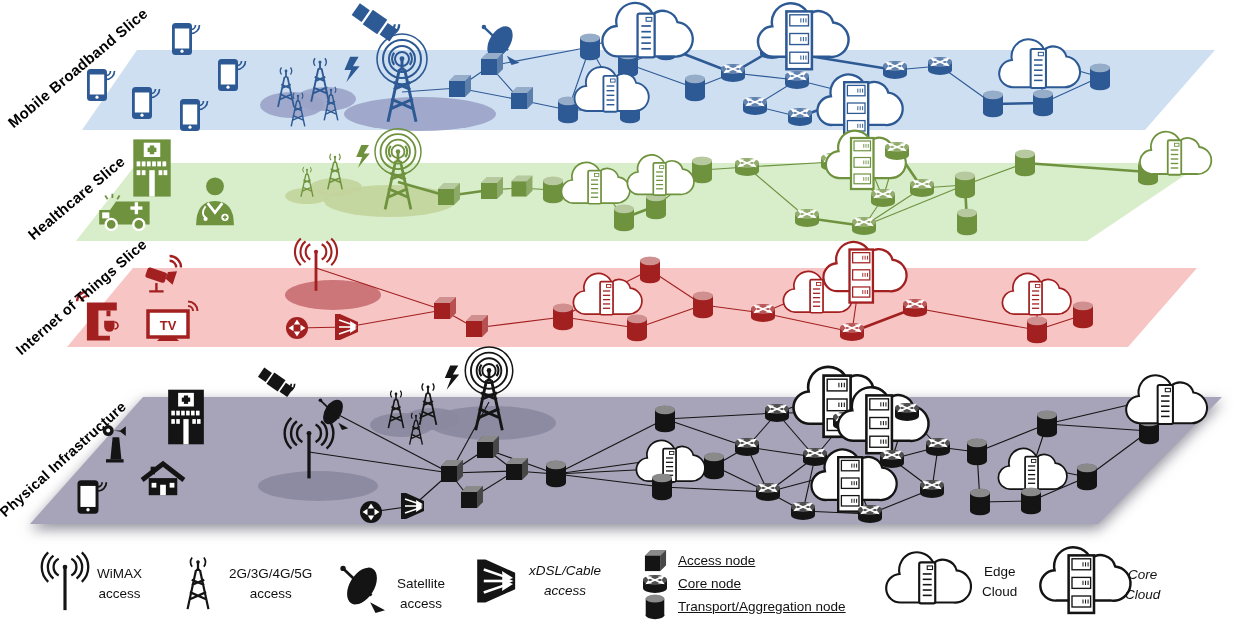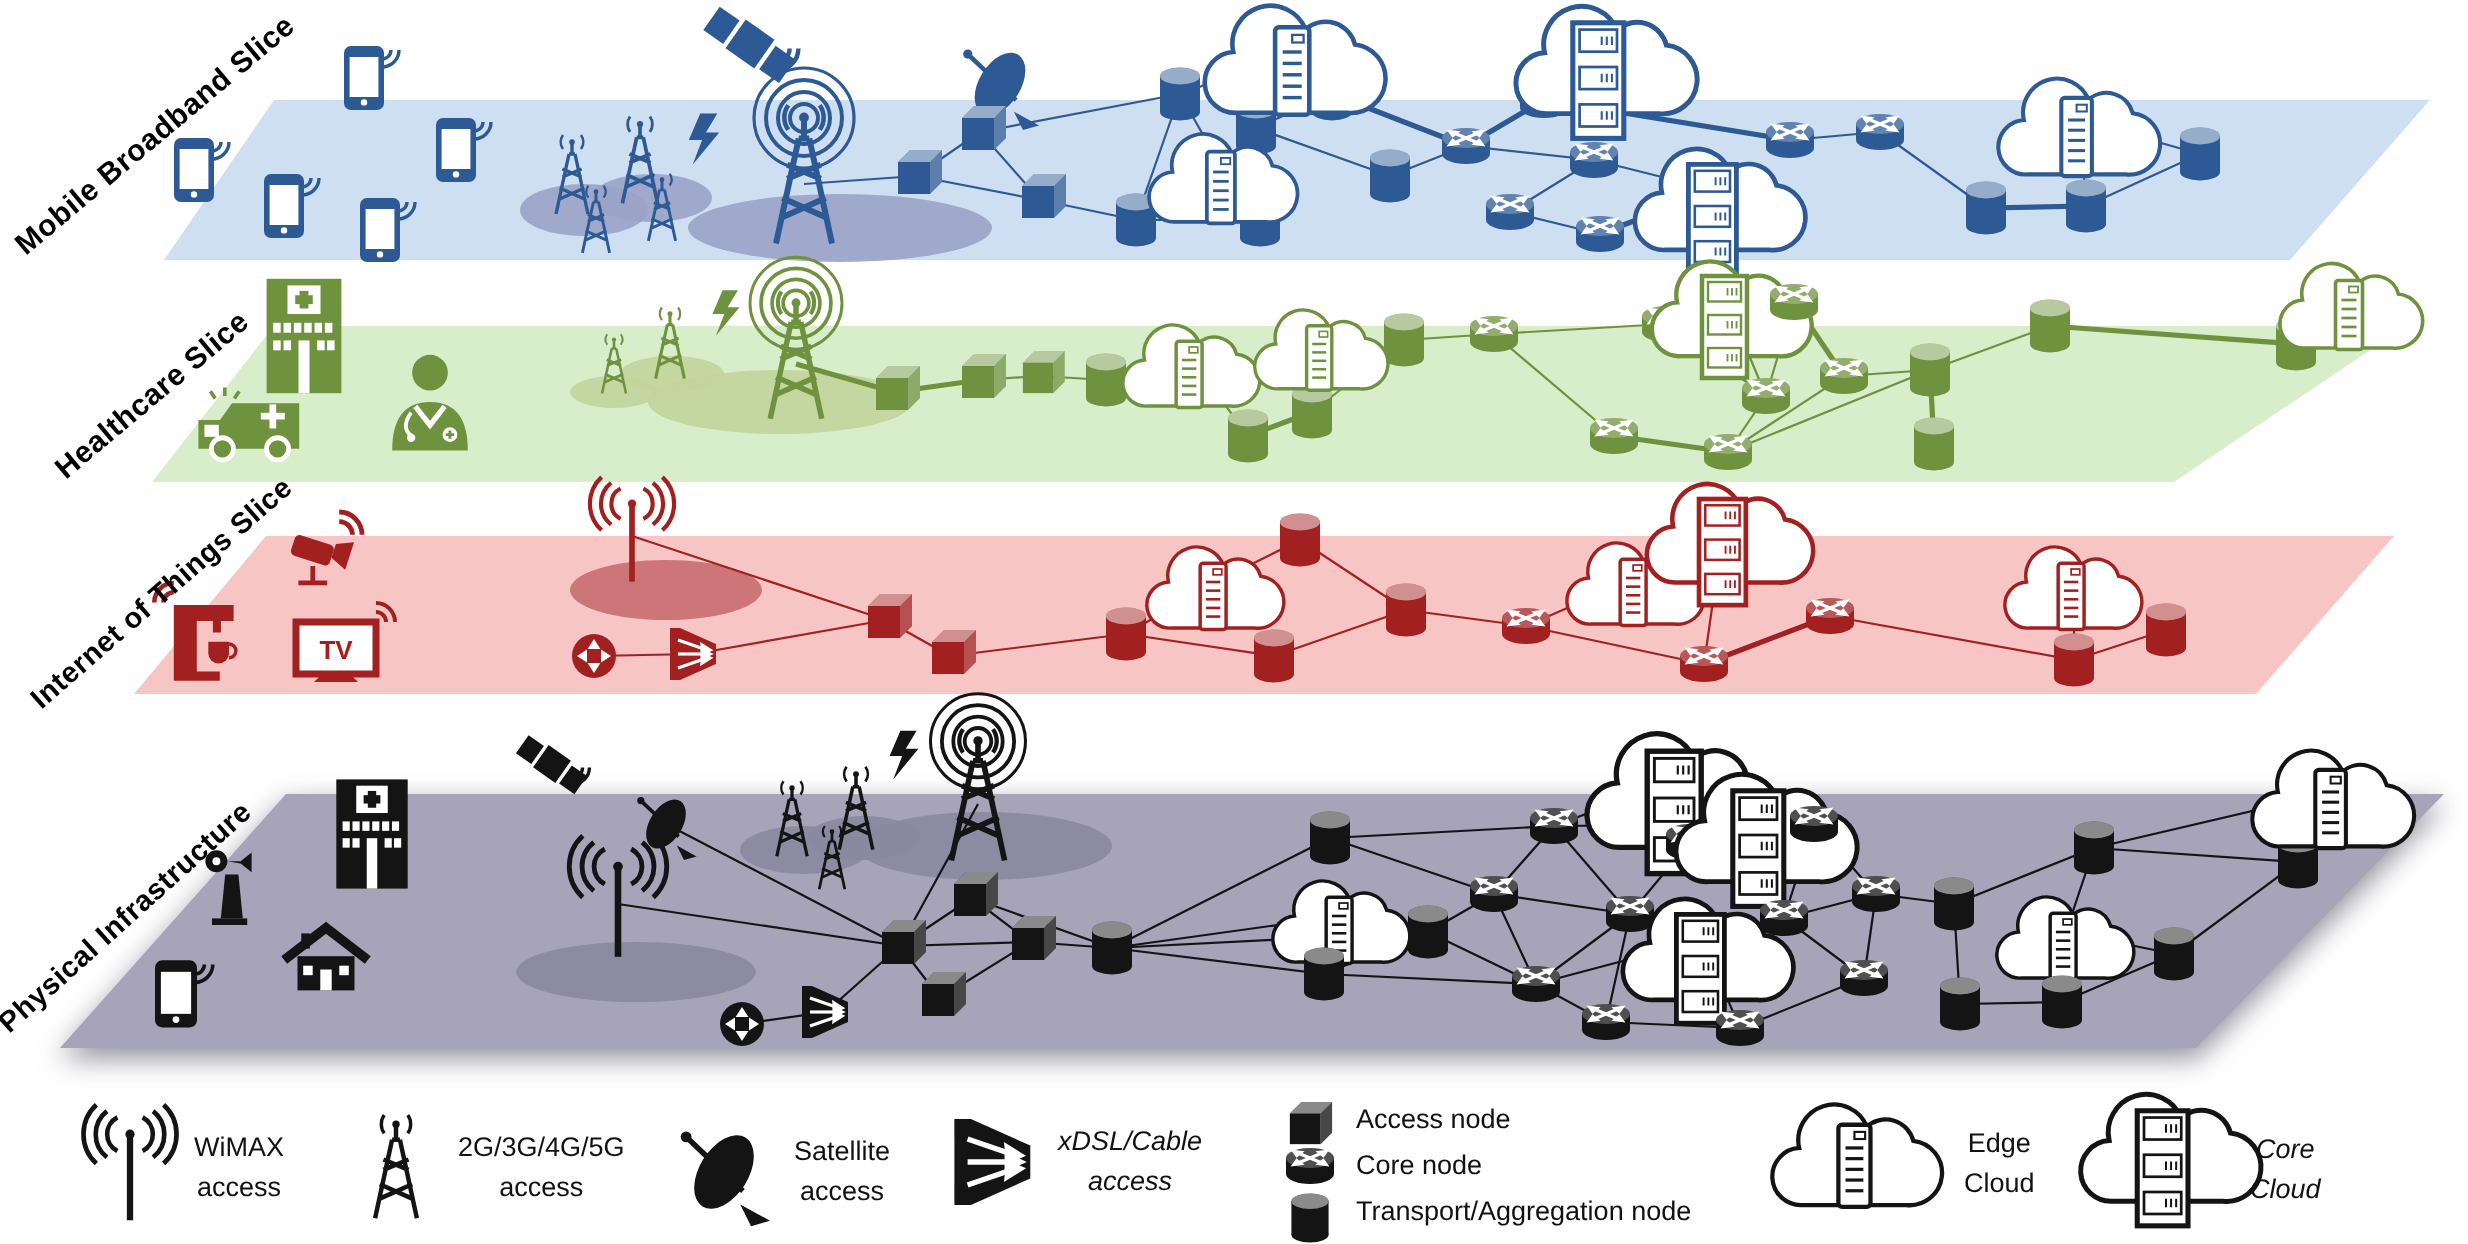--- a/index.html
+++ b/index.html
@@ -9,24 +9,24 @@
   .slice-label{position:absolute;font-weight:bold;font-size:15px;color:#000;transform-origin:0 50%;white-space:nowrap;letter-spacing:.3px;}
   .l0{left:10px;top:116px;transform:rotate(-40deg);}
   .l1{left:30px;top:228px;transform:rotate(-40deg);}
   .l2{left:18px;top:344px;transform:rotate(-41deg);font-size:14.5px;}
   .l3{left:2px;top:506px;transform:rotate(-42deg);font-size:14.5px;}
   .legend{position:absolute;left:0;top:546px;width:1234px;height:76px;color:#141414;}
   .legend svg{overflow:visible;color:#141414;flex:none;}
   .leg-item{position:absolute;display:flex;align-items:center;gap:9px;}
   .leg-label{font-size:13.5px;color:#111;white-space:pre-line;text-align:center;line-height:1.5;}
   .lgA{left:42px;top:8px;}  .lgB{left:176px;top:8px;}
-  .lgC{left:336px;top:12px;} .lgD{left:474px;top:12px;font-style:italic;}
+  .lgC{left:336px;top:12px;align-items:flex-end;} .lgD{left:474px;top:12px;font-style:italic;}
   .lgE{left:896px;top:10px;gap:20px;} .lgF{left:1050px;top:4px;font-style:italic;}
   .leg-nodes{position:absolute;left:642px;top:4px;display:flex;flex-direction:column;gap:1px;}
-  .leg-row{display:flex;align-items:flex-start;gap:10px;height:22px;}
+  .leg-row{display:flex;align-items:center;gap:10px;height:22px;text-decoration:underline;}
   .leg-row .leg-label{text-align:left;white-space:nowrap;}
 </style>
 </head>
 <body>
 
 <div class="stage">
 
   <svg id="diagram" width="1234" height="622">
     <defs>
       <g id="sym-phone">

